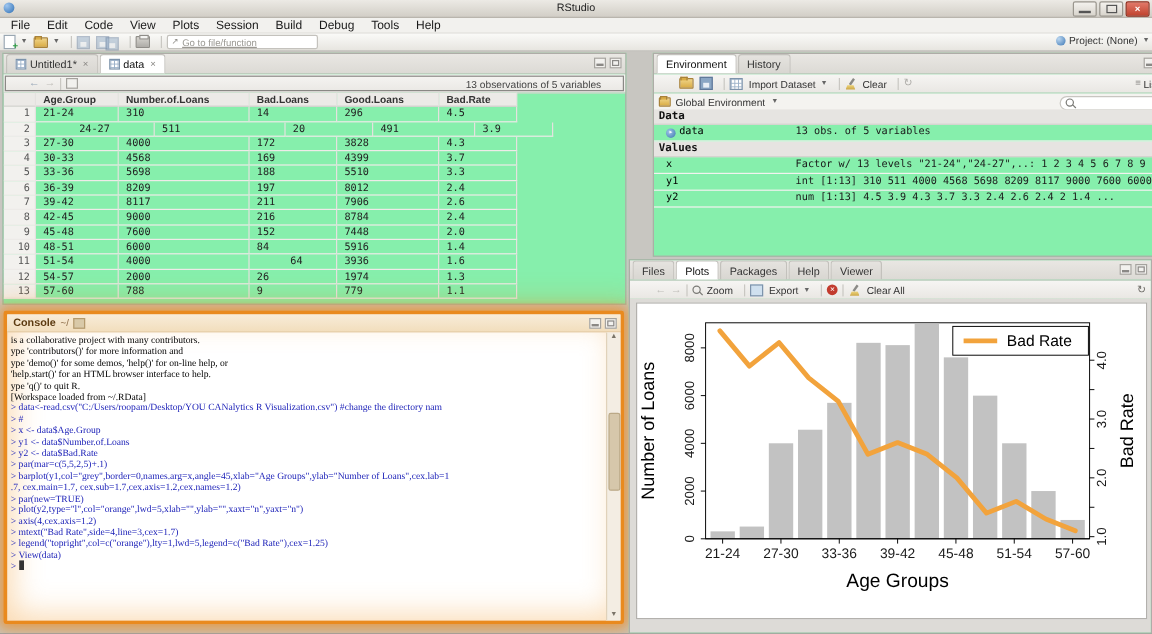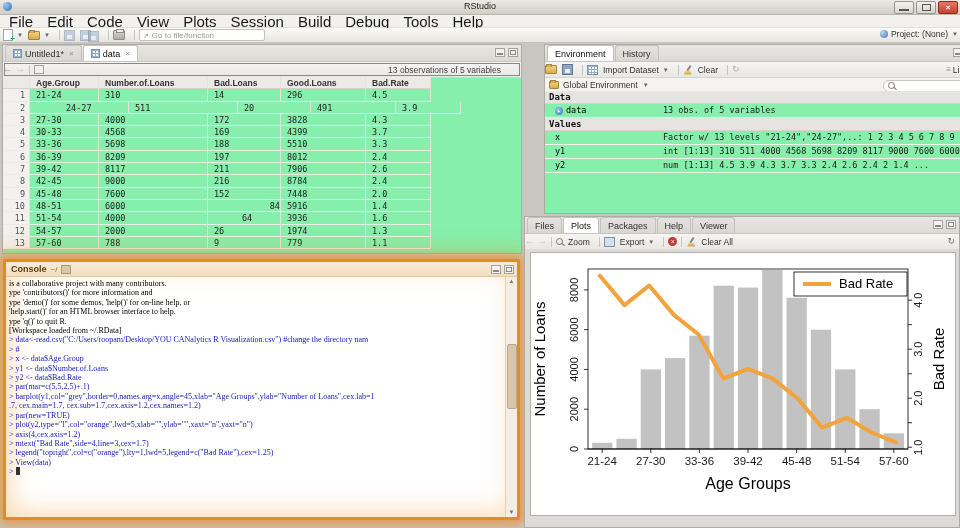--- a/index.html
+++ b/index.html
@@ -9,28 +9,28 @@
   .titlebar{position:absolute;left:0;top:0;width:960px;height:14px;background:linear-gradient(#eceae5,#d2cec6);border-bottom:1px solid #b9b5ad;}
   .titlebar .app-icon{position:absolute;left:3px;top:2px;width:9px;height:9px;border-radius:50%;background:radial-gradient(circle at 30% 30%,#9fc6ef,#2f6fb4);}
   .titlebar .title{position:absolute;left:0;right:0;top:1px;text-align:center;font-size:9px;color:#222;}
   .winbtns{position:absolute;right:2px;top:1px;display:flex;gap:2px;}
   .winbtn{width:18px;height:11px;border:1px solid #9a968e;border-radius:2px;background:linear-gradient(#f4f2ee,#d8d4cc);position:relative;}
   .winbtn.min::after{content:"";position:absolute;left:4px;right:4px;bottom:2px;height:2px;background:#555;}
   .winbtn.max::after{content:"";position:absolute;left:5px;top:2px;width:7px;height:5px;border:1px solid #555;}
   .winbtn.close{background:linear-gradient(#e2796a,#c0432f);border-color:#8f2a1a;color:#fff;font-size:8px;line-height:11px;text-align:center;font-weight:bold;}
 
   .menubar{position:absolute;left:0;top:15px;width:960px;height:12px;background:#f2f1ee;border-bottom:1px solid #e2e0dc;display:flex;align-items:center;padding-left:2px;}
-  .menu-item{font-size:15px;color:#1a1a1a;padding:0 7px;cursor:default;}
+  .menu-item{font-size:10px;color:#1a1a1a;padding:0 7px;cursor:default;}
 
   .toolbar{position:absolute;left:0;top:28px;width:960px;height:14px;background:linear-gradient(#fafaf8,#e7e5e0);border-bottom:1px solid #c5c3be;display:flex;align-items:center;padding-left:3px;}
   .tb-group{display:flex;align-items:center;gap:3px;margin-right:5px;}
   .caret{font-size:6px;color:#666;margin-left:1px;}
   .sep{width:1px;height:10px;background:#c9c7c2;margin:0 4px;}
   .goto-box{display:flex;align-items:center;gap:3px;width:118px;height:10px;background:#fff;border:1px solid #c4c2bd;border-radius:2px;padding:0 3px;}
-  .goto-box .ph{font-size:8px;color:#9a9892;}
+  .goto-box .ph{font-size:8px;color:#9a9892;text-decoration:underline;}
   .project-btn{position:absolute;right:5px;top:1px;display:flex;align-items:center;gap:3px;font-size:8.5px;color:#333;}
   .cube{width:8px;height:8px;border-radius:50%;background:radial-gradient(circle at 30% 30%,#bcd7f0,#3c77b5);}
 
   
   .ic{display:inline-block;position:relative;}
   .ic.doc{width:8px;height:10px;background:#fff;border:1px solid #9aa7b2;}
   .ic.doc::after{content:"+";position:absolute;right:-3px;bottom:-3px;color:#2f9e44;font-size:8px;font-weight:bold;}
   .ic.folder{width:10px;height:7px;background:linear-gradient(#f0d488,#d9ac45);border:1px solid #a8823a;border-radius:1px;}
   .ic.folder::before{content:"";position:absolute;left:0;top:-2px;width:4px;height:2px;background:#d9ac45;border:1px solid #a8823a;border-bottom:none;}
   .ic.save{width:9px;height:9px;background:#8aa6c4;border:1px solid #5f7go;border:1px solid #60799a;}
@@ -52,21 +52,21 @@
   .pm{width:8px;height:7px;border:1px solid #a5a39e;background:#f2f1ee;position:relative;}
   .pm.bar::after{content:"";position:absolute;left:1px;right:1px;bottom:1px;height:2px;background:#8a8885;}
   .pm.box::after{content:"";position:absolute;left:1px;right:1px;top:1px;bottom:1px;border:1px solid #8a8885;}
 
   
   .pane{position:absolute;background:#86efac;border:1px solid #aeaca7;}
   .tabstrip{position:relative;height:16px;background:linear-gradient(#e9e7e3,#dcdad5);border-bottom:1px solid #c8c6c1;display:flex;align-items:flex-end;padding-left:2px;}
   .tab{height:15px;display:flex;align-items:center;gap:3px;padding:0 7px;font-size:9px;color:#333;background:linear-gradient(#e5e3df,#d8d6d1);border:1px solid #c3c1bc;border-bottom:none;border-radius:3px 3px 0 0;margin-right:1px;}
   .tab.active{background:#fff;color:#111;}
   .tab .x{color:#8a8885;font-size:8px;margin-left:2px;}
-  .pane-toolbar{position:relative;height:15px;background:linear-gradient(#f6f5f3,#e9e7e3);border-bottom:1px solid #d5d3ce;display:flex;align-items:center;padding:0 0;font-size:8.5px;color:#333;}
+  .pane-toolbar{position:relative;height:15px;background:linear-gradient(#f6f5f3,#e9e7e3);border-bottom:1px solid #d5d3ce;display:flex;align-items:center;padding:0 21px;font-size:8.5px;color:#333;}
   .pane-toolbar .lbl{margin-left:2px;text-align:center;}
 
   
   #source-pane{left:2px;top:44px;width:518px;height:208px;}
   .status-right{position:absolute;right:20px;top:3px;font-size:8.5px;color:#444;}
   .dv-table{position:absolute;left:0;top:32px;right:0;bottom:0;overflow:hidden;font-family:"DejaVu Sans Mono",monospace;}
   .dv-row{display:flex;height:12.3px;line-height:12.3px;}
   .dv-cell{font-size:8.5px;color:#222;padding-left:6px;border-right:1px solid #e4e2df;border-bottom:1px solid #edebe8;overflow:hidden;white-space:nowrap;}
   .dv-head .dv-cell{font-family:"Liberation Sans",sans-serif;font-weight:bold;color:#333;background:#eceae7;border-bottom:1px solid #d2d0cc;}
   .dv-cell.rn{background:#f2f1ee;color:#555;text-align:right;padding-right:4px;padding-left:0;}
@@ -267,21 +267,21 @@
           <div class="dv-cell" style="width: 62px;">45-48</div>
           <div class="dv-cell" style="width: 102px;">7600</div>
           <div class="dv-cell" style="width: 66px;">152</div>
           <div class="dv-cell" style="width: 78px;">7448</div>
           <div class="dv-cell" style="width: 58px;">2.0</div>
         </div>
         <div class="dv-row">
           <div class="dv-cell rn" style="width: 22px;">10</div>
           <div class="dv-cell" style="width: 62px;">48-51</div>
           <div class="dv-cell" style="width: 102px;">6000</div>
-          <div class="dv-cell" style="width: 66px; text-align: right;">84</div>
+          <div class="dv-cell" style="width: 66px;">84</div>
           <div class="dv-cell" style="width: 78px;">5916</div>
           <div class="dv-cell" style="width: 58px;">1.4</div>
         </div>
         <div class="dv-row">
           <div class="dv-cell rn" style="width: 22px;">11</div>
           <div class="dv-cell" style="width: 62px;">51-54</div>
           <div class="dv-cell" style="width: 102px;">4000</div>
           <div class="dv-cell" style="width: 66px; text-align: center;">64</div>
           <div class="dv-cell" style="width: 78px;">3936</div>
           <div class="dv-cell" style="width: 58px;">1.6</div>

